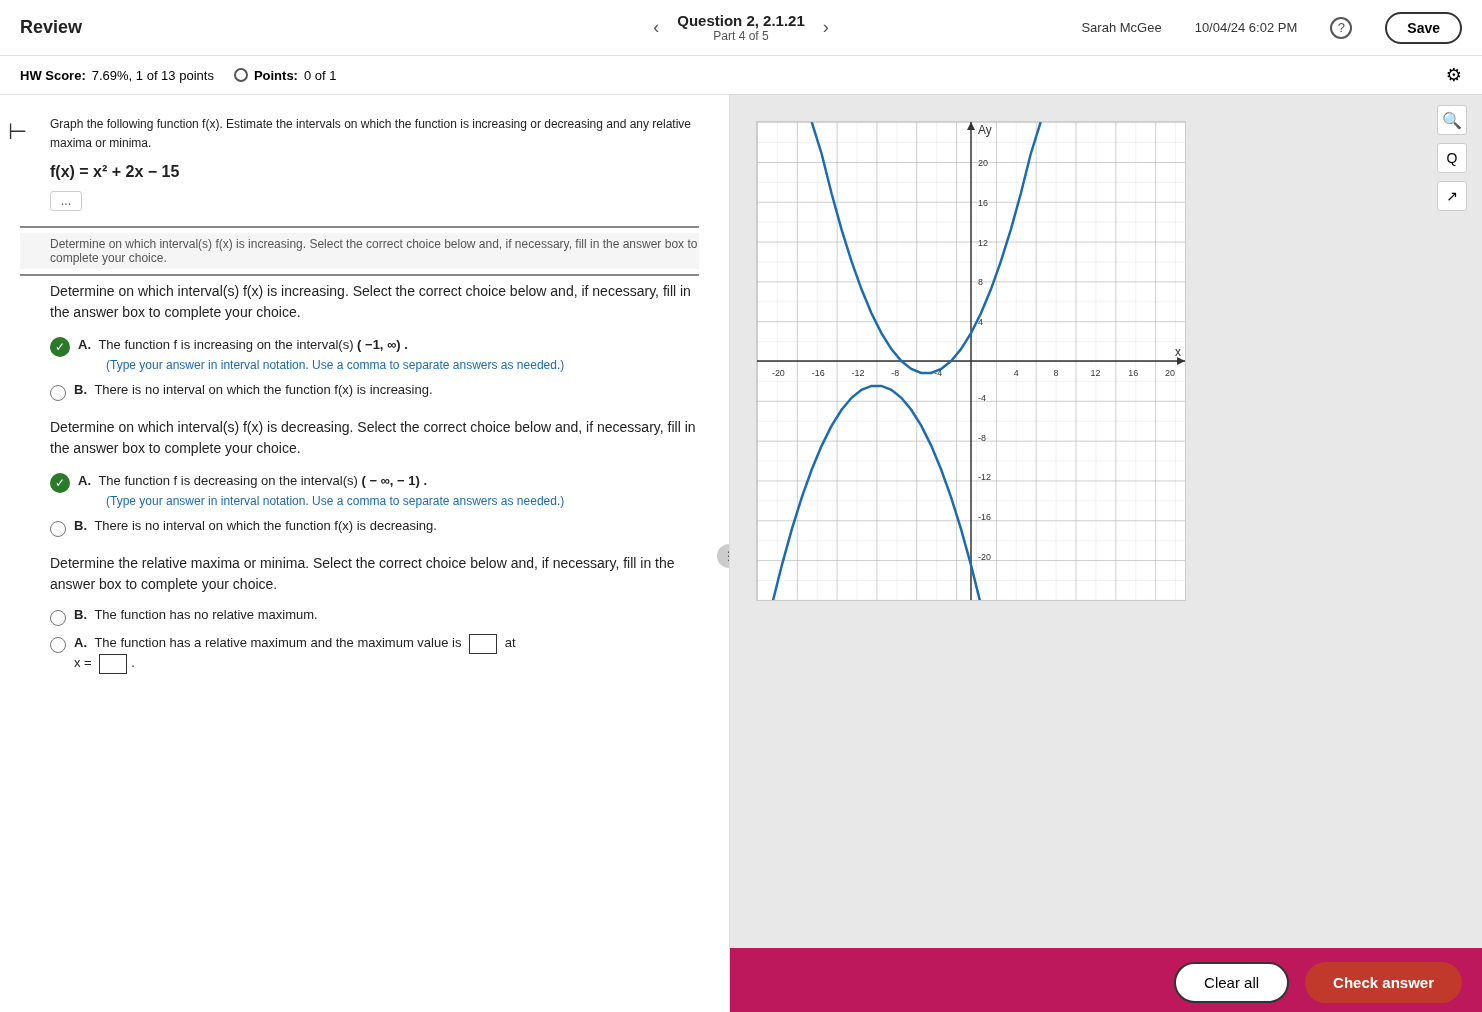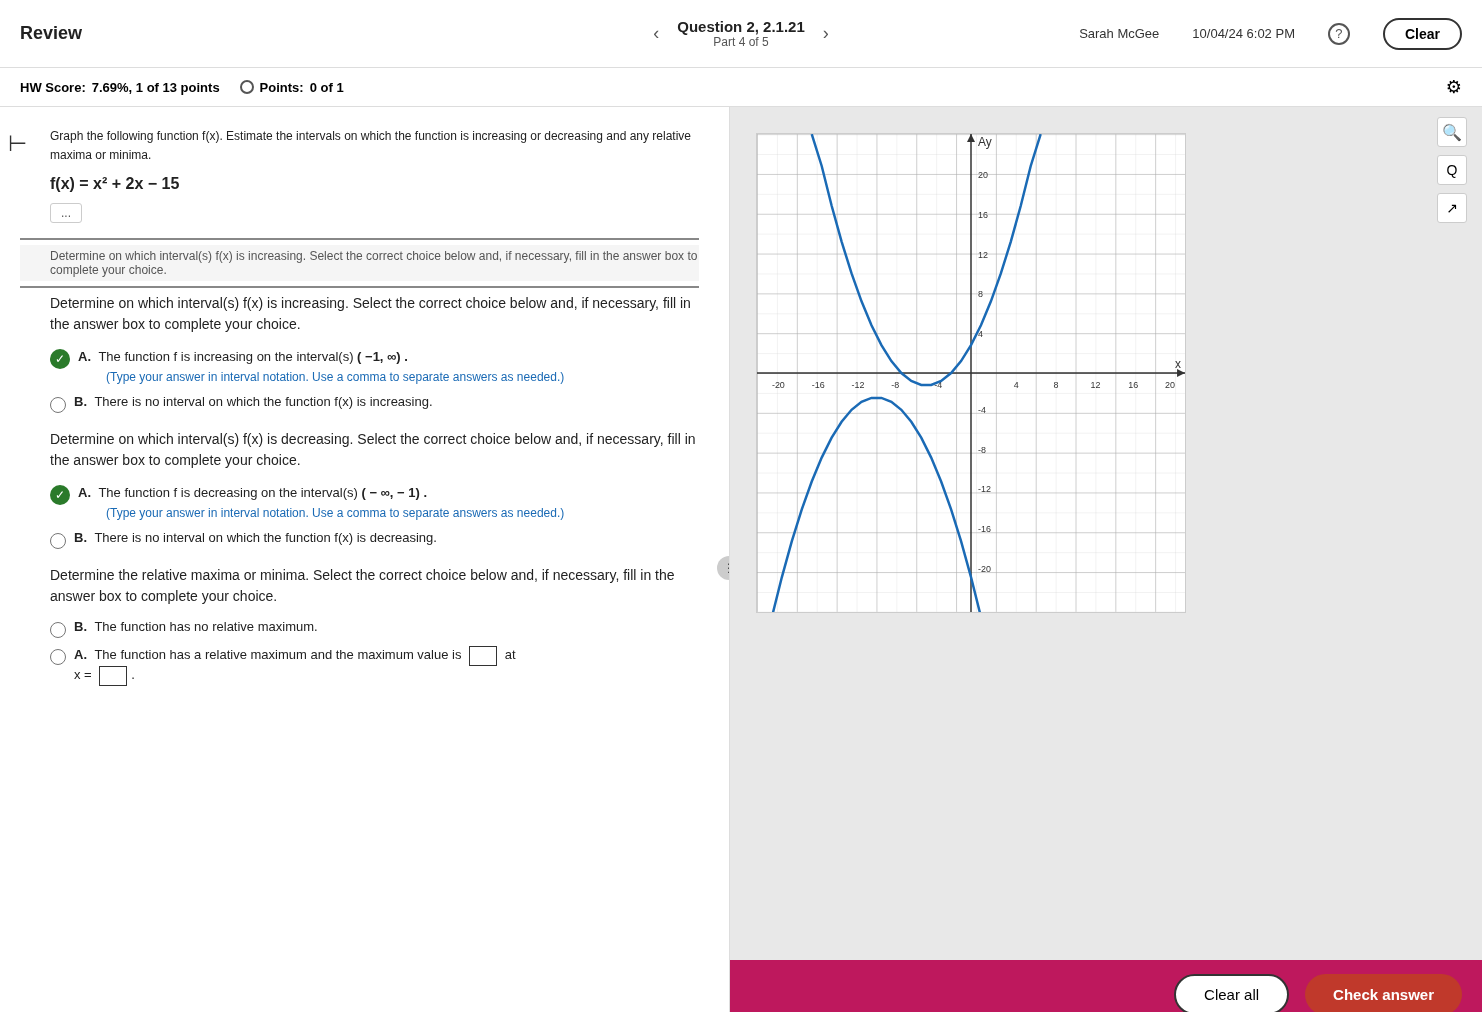--- a/index.html
+++ b/index.html
@@ -7,21 +7,21 @@
       font-family: Arial, sans-serif;
       background: #e8e8e8;
       width: 1482px;
       min-height: 1012px;
       overflow: hidden;
     }
 
     
     .top-bar {
       background: #fff;
-      height: 68px;
+      height: 56px;
       display: flex;
       align-items: center;
       justify-content: space-between;
       padding: 0 20px;
       border-bottom: 1px solid #ddd;
       position: relative;
     }
     .top-bar-left {
       font-size: 18px;
       font-weight: bold;
@@ -94,21 +94,20 @@
       display: flex;
       align-items: center;
       gap: 20px;
       border-bottom: 1px solid #ddd;
       font-size: 13px;
     }
     .score-item {
       display: flex;
       align-items: center;
       gap: 6px;
-      font-weight: bold;
     }
     .score-circle {
       width: 14px;
       height: 14px;
       border-radius: 50%;
       border: 2px solid #555;
       display: inline-block;
     }
     .gear-icon {
       font-size: 18px;
@@ -374,21 +373,21 @@
         <div class="question-title">Question 2, 2.1.21</div>
         <div class="question-subtitle">Part 4 of 5</div>
       </div>
       <button class="nav-arrow">›</button>
     </div>
   </div>
   <div class="top-bar-right">
     <span class="user-info">Sarah McGee</span>
     <span class="user-info">10/04/24 6:02 PM</span>
     <div class="help-icon">?</div>
-    <button class="save-btn">Clear</button>
+    <button class="save-btn">Save</button>
   </div>
 </div>
 
 <div class="score-bar">
   <div class="score-item">
     <strong>HW Score:</strong>
     <span>7.69%, 1 of 13 points</span>
   </div>
   <div class="score-item">
     <span class="score-circle"></span>

